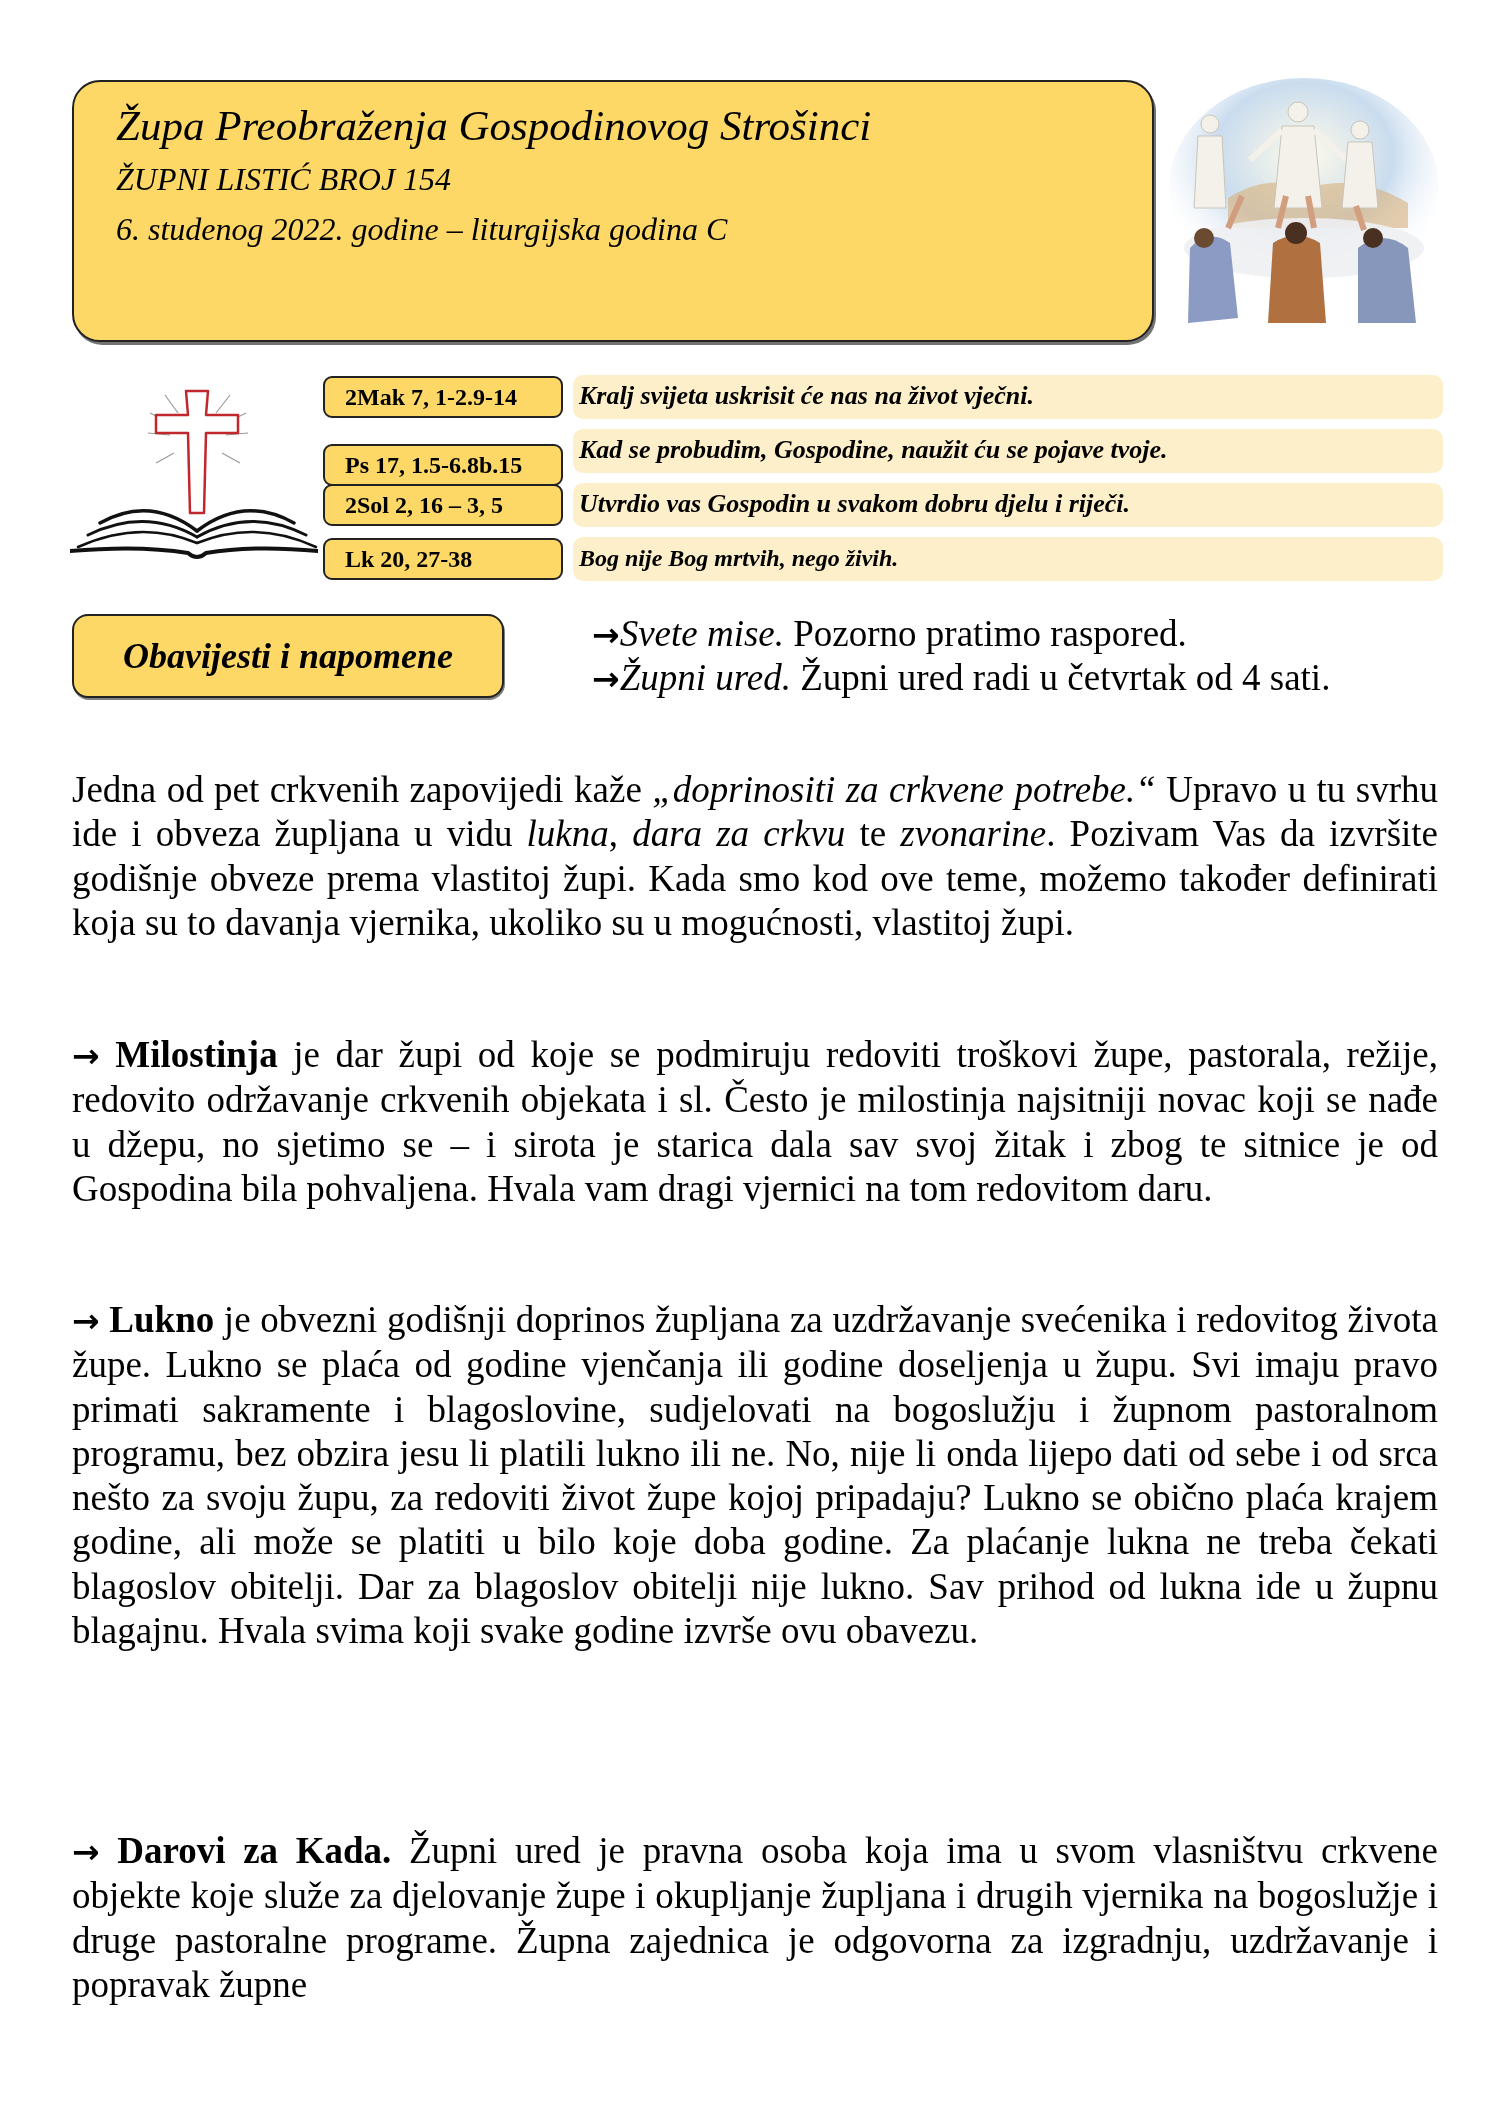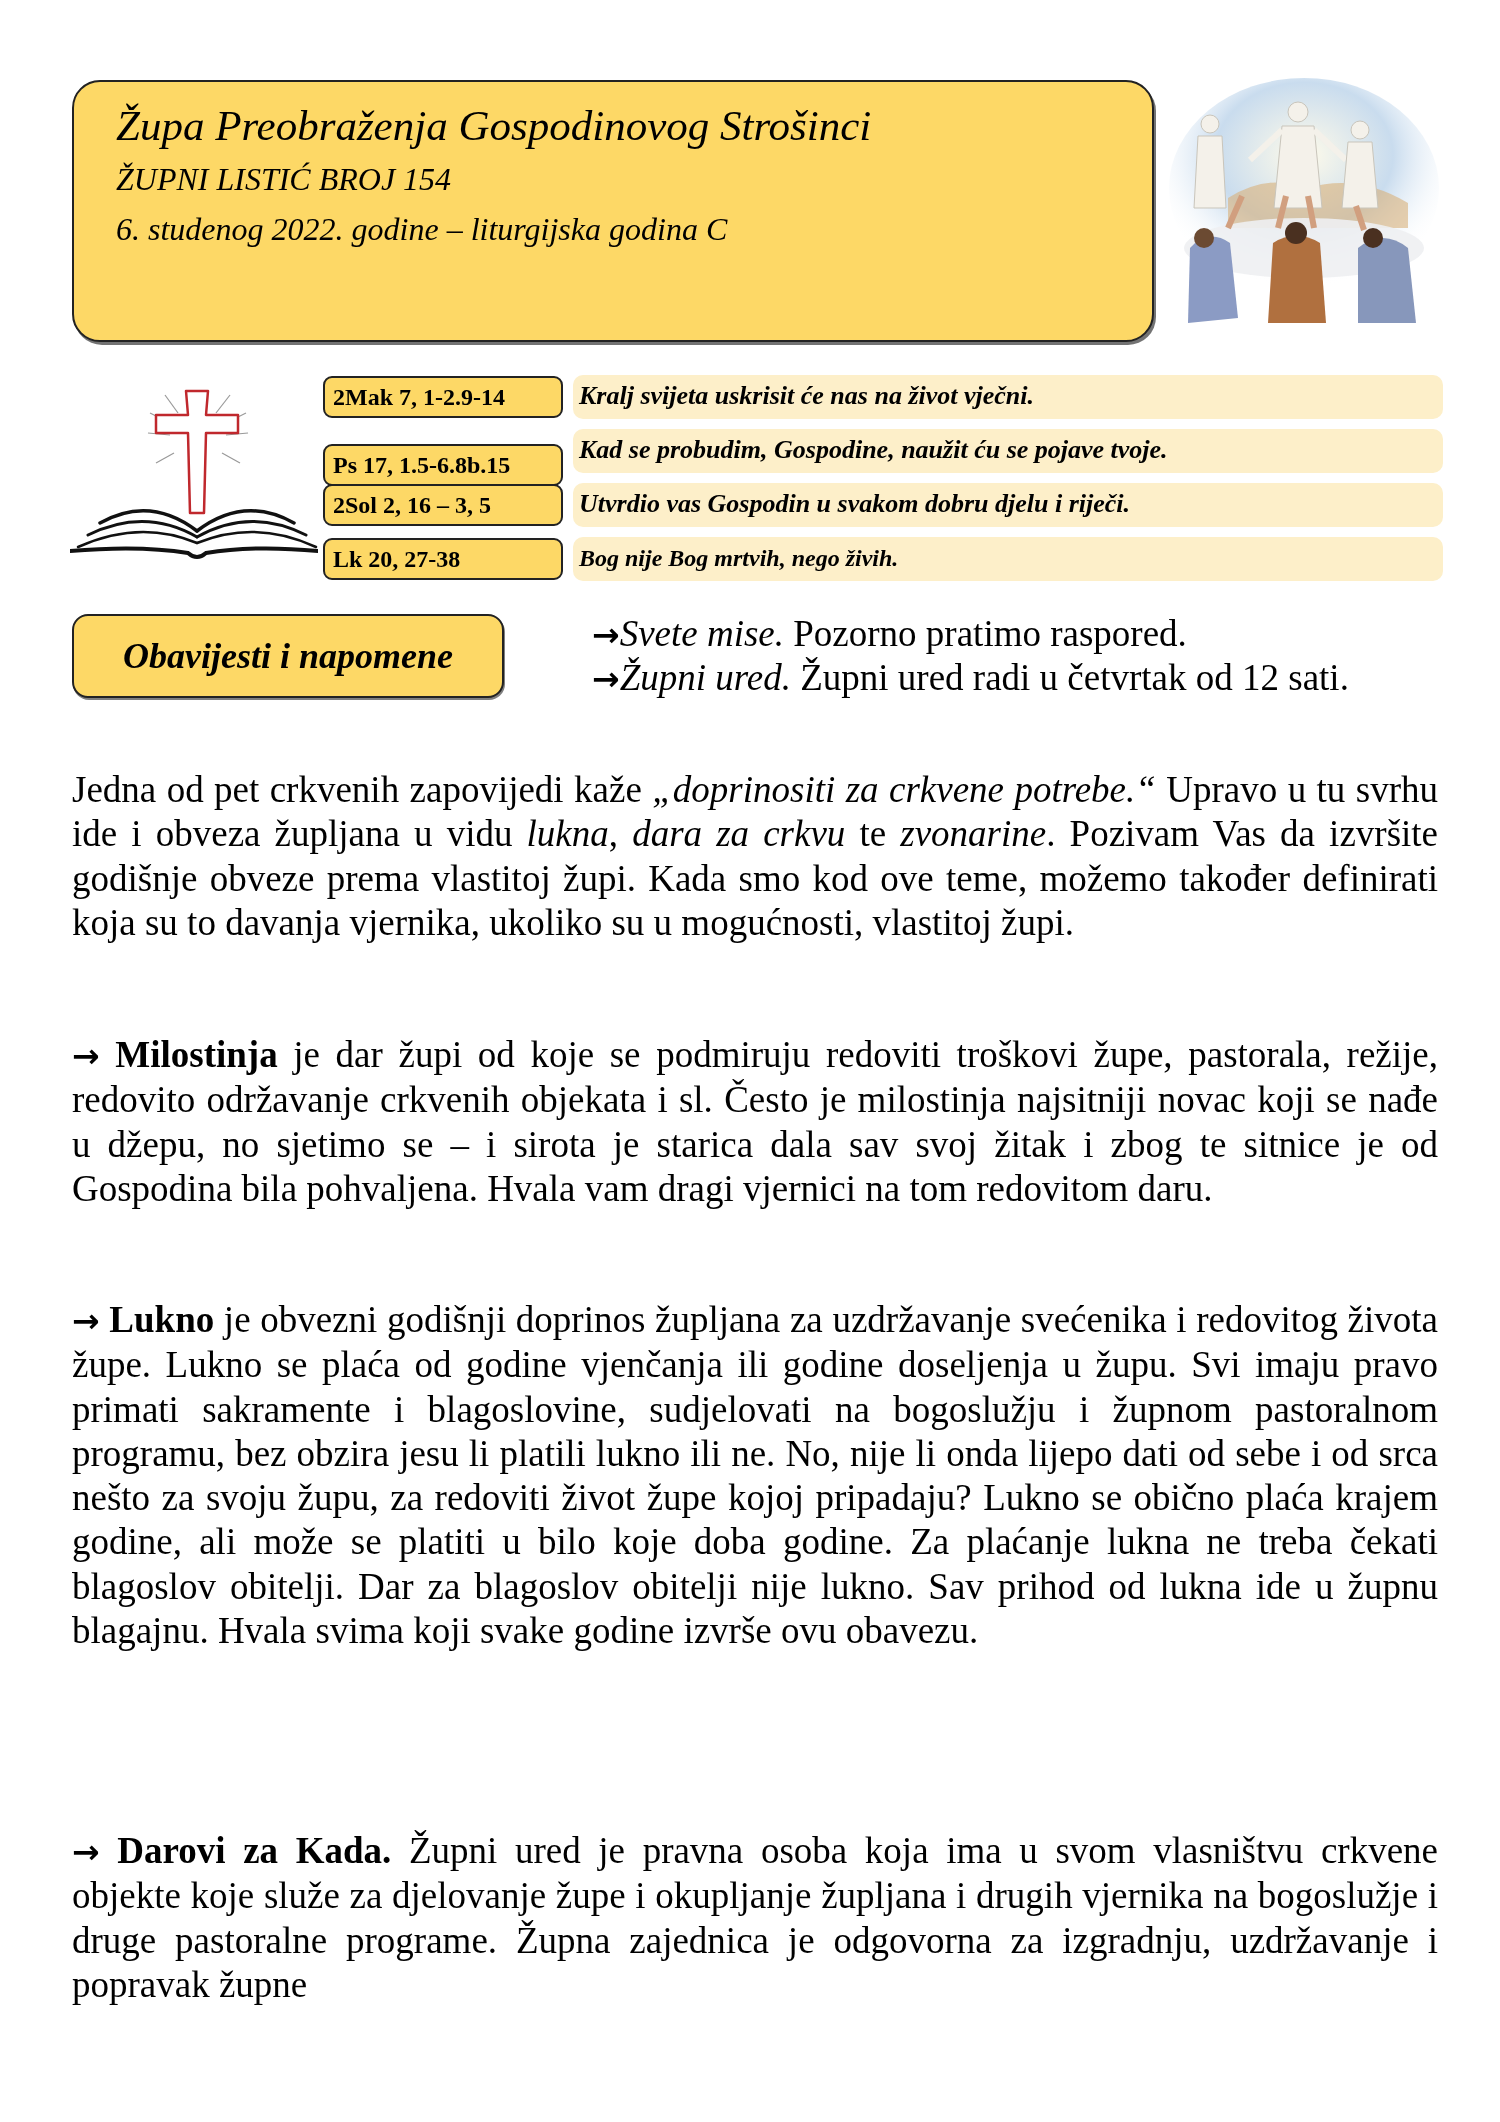--- a/index.html
+++ b/index.html
@@ -12,21 +12,21 @@
   .header-box .line { font-style: italic; line-height: 50px; white-space: nowrap; }
   .header-box .title { font-size: 43px; line-height: 56px; }
   .header-box .sub { font-size: 32px; }
 
   .transfig { position: absolute; left: 1168px; top: 78px; width: 272px; height: 278px; }
 
   .emblem { position: absolute; left: 70px; top: 385px; width: 248px; height: 180px; }
 
   .ref-box { position: absolute; left: 323px; width: 240px; height: 42px; box-sizing: border-box;
     background: #fdd866; border: 2px solid #222; border-radius: 9px;
-    font-weight: bold; font-size: 24px; line-height: 38px; white-space: nowrap; padding-left: 8px; }
+    font-weight: bold; font-size: 24px; line-height: 38px; white-space: nowrap; padding-left: 20px; }
   .verse-box { position: absolute; left: 573px; width: 870px; height: 44px; box-sizing: border-box;
     background: #fdefc9; border-radius: 10px;
     font-weight: bold; font-style: italic; font-size: 26px; line-height: 42px; padding-left: 6px; white-space: nowrap; }
   .verse-box.small { font-size: 24px; }
 
   .notice-box { position: absolute; left: 72px; top: 614px; width: 432px; height: 84px; box-sizing: border-box;
     background: #fdd866; border: 2px solid #222; border-radius: 16px;
     box-shadow: 1px 2px 0 rgba(0,0,0,0.5);
     font-weight: bold; font-style: italic; font-size: 36px; text-align: center; line-height: 80px; }
 
@@ -117,21 +117,21 @@
   <div class="ref-box" style="top:538px">Lk 20, 27-38</div>
   <div class="verse-box small" style="top:537px">Bog nije Bog mrtvih, nego živih.</div>
 </div>
 
 <div class="notice-box">Obavijesti i napomene</div>
 
 <div class="para" style="left:592px; width:846px; top:612px; text-align:left;">
   <span class="arrow">→</span><span class="bi">Svete mise.</span><span> Pozorno pratimo raspored.</span>
 </div>
 <div class="para" style="top:656px; text-indent:520px;">
-  <span class="arrow">→</span><span class="bi">Župni ured.</span><span> Župni ured radi u četvrtak od 12 sati.</span>
+  <span class="arrow">→</span><span class="bi">Župni ured.</span><span> Župni ured radi u četvrtak od 4 sati.</span>
 </div>
 
 <div class="para" style="top:768px">
   <span>Jedna od pet crkvenih zapovijedi kaže </span><span class="bi">„doprinositi za crkvene potrebe.“</span><span> Upravo u tu svrhu ide i obveza župljana u vidu </span><span class="bi">lukna</span><span>, </span><span class="bi">dara za crkvu</span><span> te </span><span class="bi">zvonarine</span><span>. Pozivam Vas da izvršite godišnje obveze prema vlastitoj župi. Kada smo kod ove teme, možemo također definirati koja su to davanja vjernika, ukoliko su u mogućnosti, vlastitoj župi.</span>
 </div>
 
 <div class="para" style="top:1033px">
   <span class="arrow">→</span> <span class="b">Milostinja</span><span> je dar župi od koje se podmiruju redoviti troškovi župe, pastorala, režije, redovito održavanje crkvenih objekata i sl. Često je milostinja najsitniji novac koji se nađe u džepu, no sjetimo se – i sirota je starica dala sav svoj žitak i zbog te sitnice je od Gospodina bila pohvaljena. Hvala vam dragi vjernici na tom redovitom daru.</span>
 </div>
 

